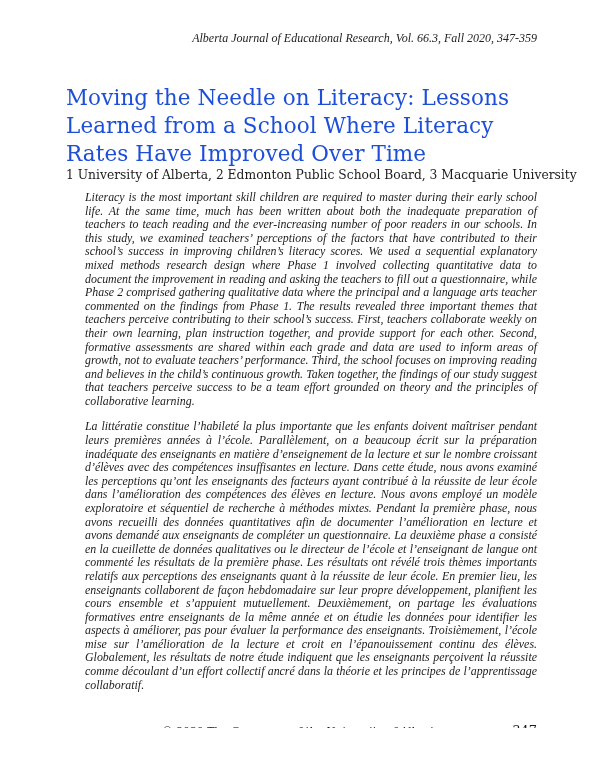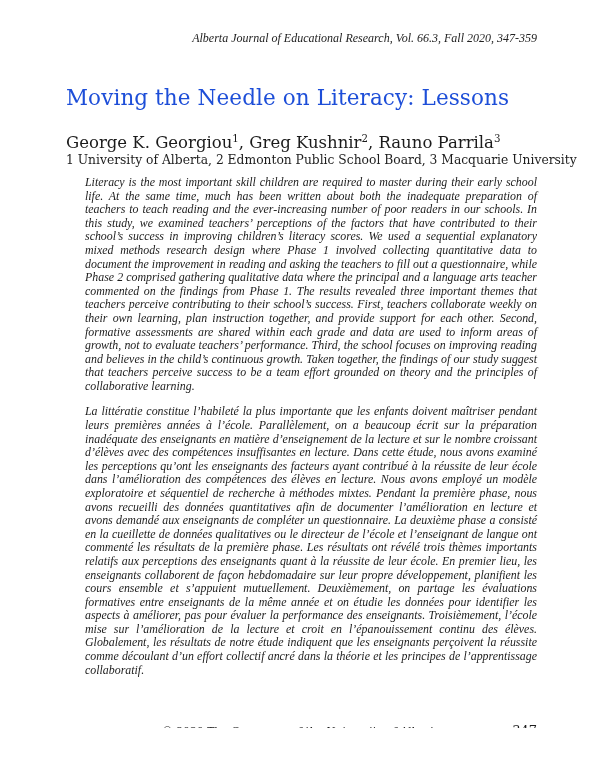--- a/index.html
+++ b/index.html
@@ -96,25 +96,24 @@
 <body>
 
 <div class="page">
 
   <div class="running-head">Alberta Journal of Educational Research, Vol. 66.3, Fall 2020, 347-359</div>
 
   <div class="content">
 
     <div class="title">
       <div class="title-line">Moving the Needle on Literacy: Lessons</div>
+      <div class="title-line">Learned from a School Where Literacy</div>
+      <div class="title-line">Rates Have Improved Over Time</div>
     </div>
 
-    <div class="byline">
-      <span>George K. Georgiou</span><sup>1</sup><span>, </span><span>Greg Kushnir</span><sup>2</sup><span>, </span><span>Rauno Parrila</span><sup>3</sup>
-    </div>
 
     <div class="affiliations">1 University of Alberta, 2 Edmonton Public School Board, 3 Macquarie University</div>
 
     <p class="abstract abstract-en">Literacy is the most important skill children are required to master during their early school life. At the same time, much has been written about both the inadequate preparation of teachers to teach reading and the ever-increasing number of poor readers in our schools. In this study, we examined teachers’ perceptions of the factors that have contributed to their school’s success in improving children’s literacy scores. We used a sequential explanatory mixed methods research design where Phase 1 involved collecting quantitative data to document the improvement in reading and asking the teachers to fill out a questionnaire, while Phase 2 comprised gathering qualitative data where the principal and a language arts teacher commented on the findings from Phase 1. The results revealed three important themes that teachers perceive contributing to their school’s success. First, teachers collaborate weekly on their own learning, plan instruction together, and provide support for each other. Second, formative assessments are shared within each grade and data are used to inform areas of growth, not to evaluate teachers’ performance. Third, the school focuses on improving reading and believes in the child’s continuous growth. Taken together, the findings of our study suggest that teachers perceive success to be a team effort grounded on theory and the principles of collaborative learning.</p>
 
     <p class="abstract abstract-fr">La littératie constitue l’habileté la plus importante que les enfants doivent maîtriser pendant leurs premières années à l’école. Parallèlement, on a beaucoup écrit sur la préparation inadéquate des enseignants en matière d’enseignement de la lecture et sur le nombre croissant d’élèves avec des compétences insuffisantes en lecture. Dans cette étude, nous avons examiné les perceptions qu’ont les enseignants des facteurs ayant contribué à la réussite de leur école dans l’amélioration des compétences des élèves en lecture. Nous avons employé un modèle exploratoire et séquentiel de recherche à méthodes mixtes. Pendant la première phase, nous avons recueilli des données quantitatives afin de documenter l’amélioration en lecture et avons demandé aux enseignants de compléter un questionnaire. La deuxième phase a consisté en la cueillette de données qualitatives ou le directeur de l’école et l’enseignant de langue ont commenté les résultats de la première phase. Les résultats ont révélé trois thèmes importants relatifs aux perceptions des enseignants quant à la réussite de leur école. En premier lieu, les enseignants collaborent de façon hebdomadaire sur leur propre développement, planifient les cours ensemble et s’appuient mutuellement. Deuxièmement, on partage les évaluations formatives entre enseignants de la même année et on étudie les données pour identifier les aspects à améliorer, pas pour évaluer la performance des enseignants. Troisièmement, l’école mise sur l’amélioration de la lecture et croit en l’épanouissement continu des élèves. Globalement, les résultats de notre étude indiquent que les enseignants perçoivent la réussite comme découlant d’un effort collectif ancré dans la théorie et les principes de l’apprentissage collaboratif.</p>
 
   </div>
 
   <div class="footer">

